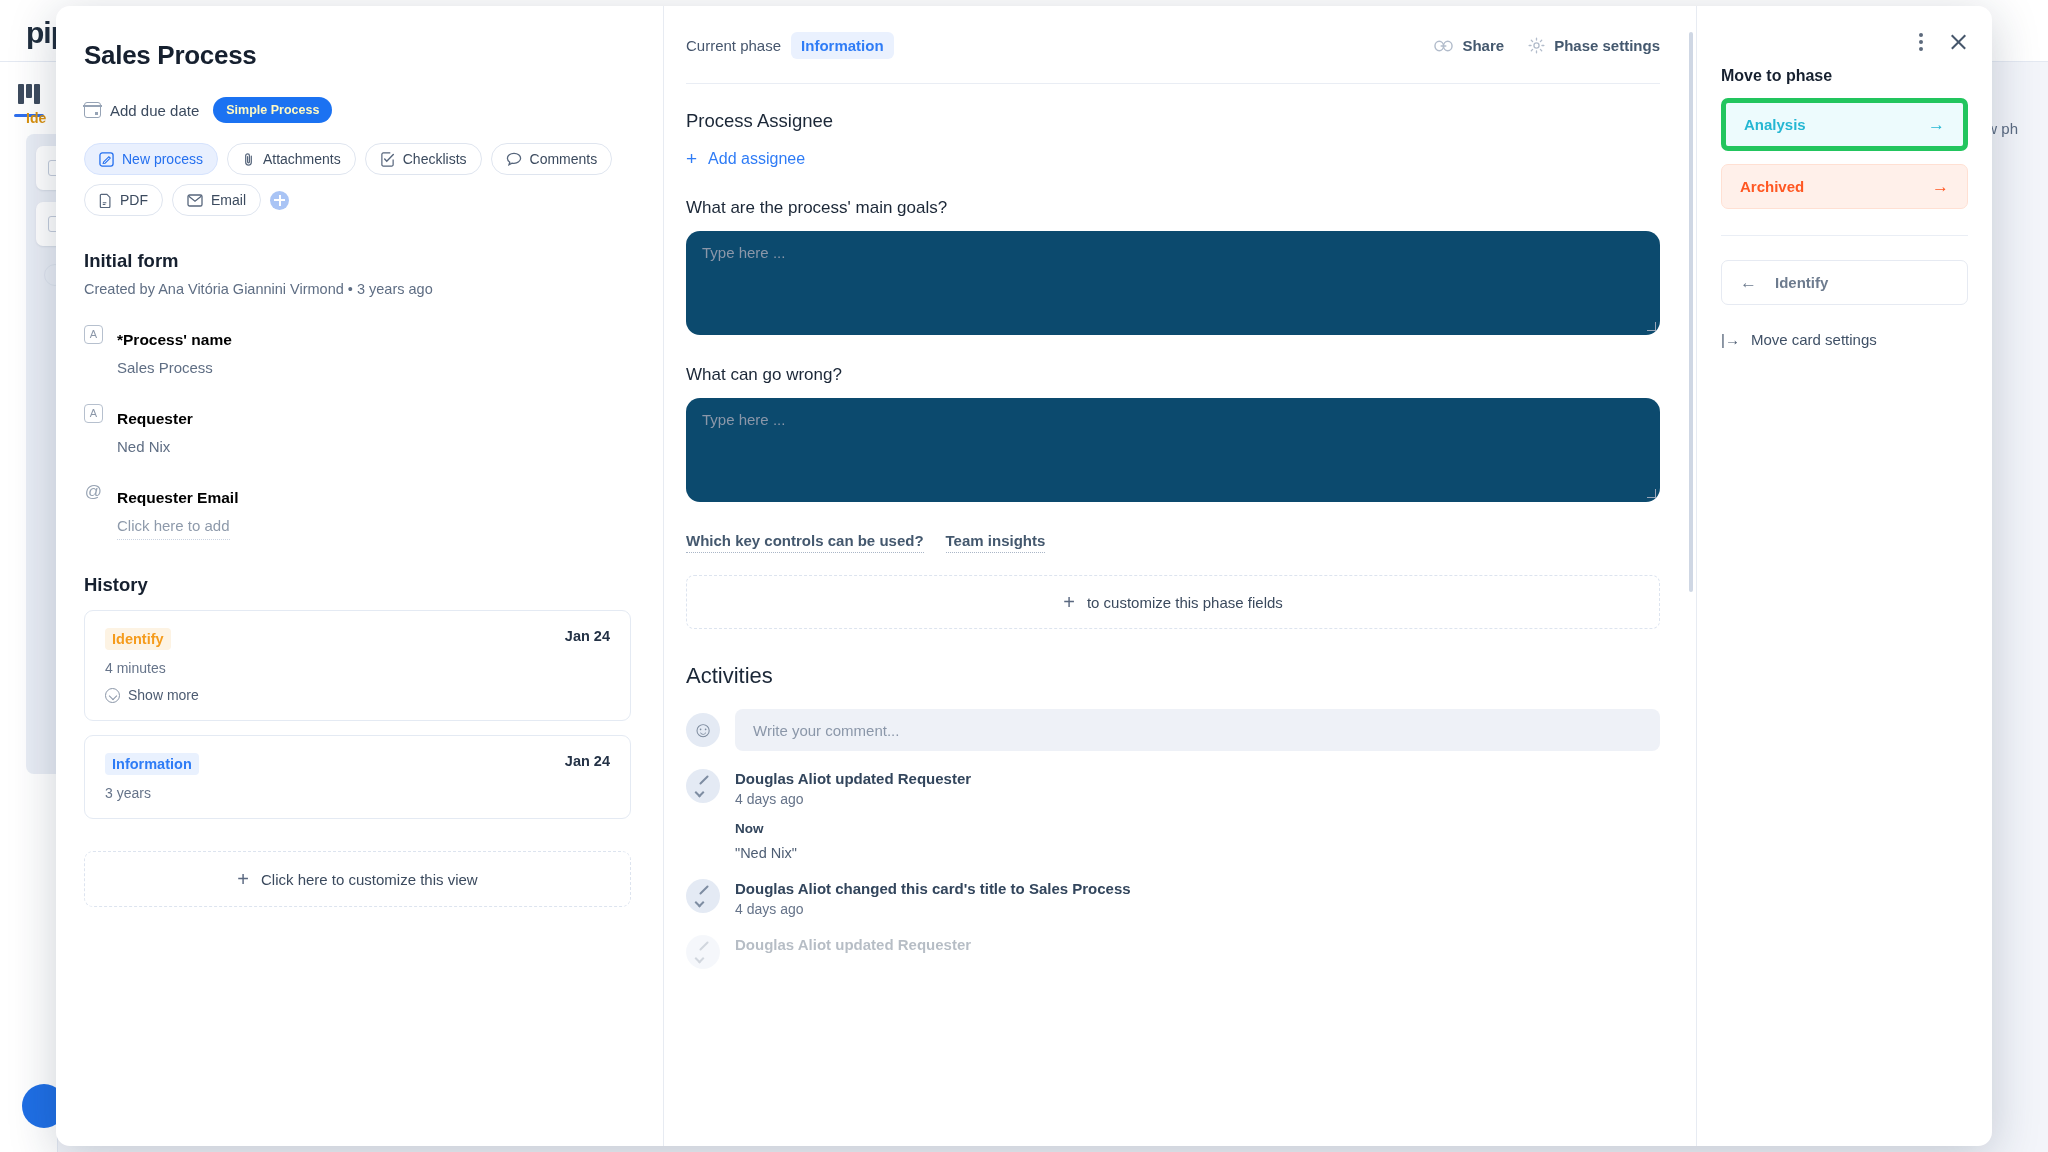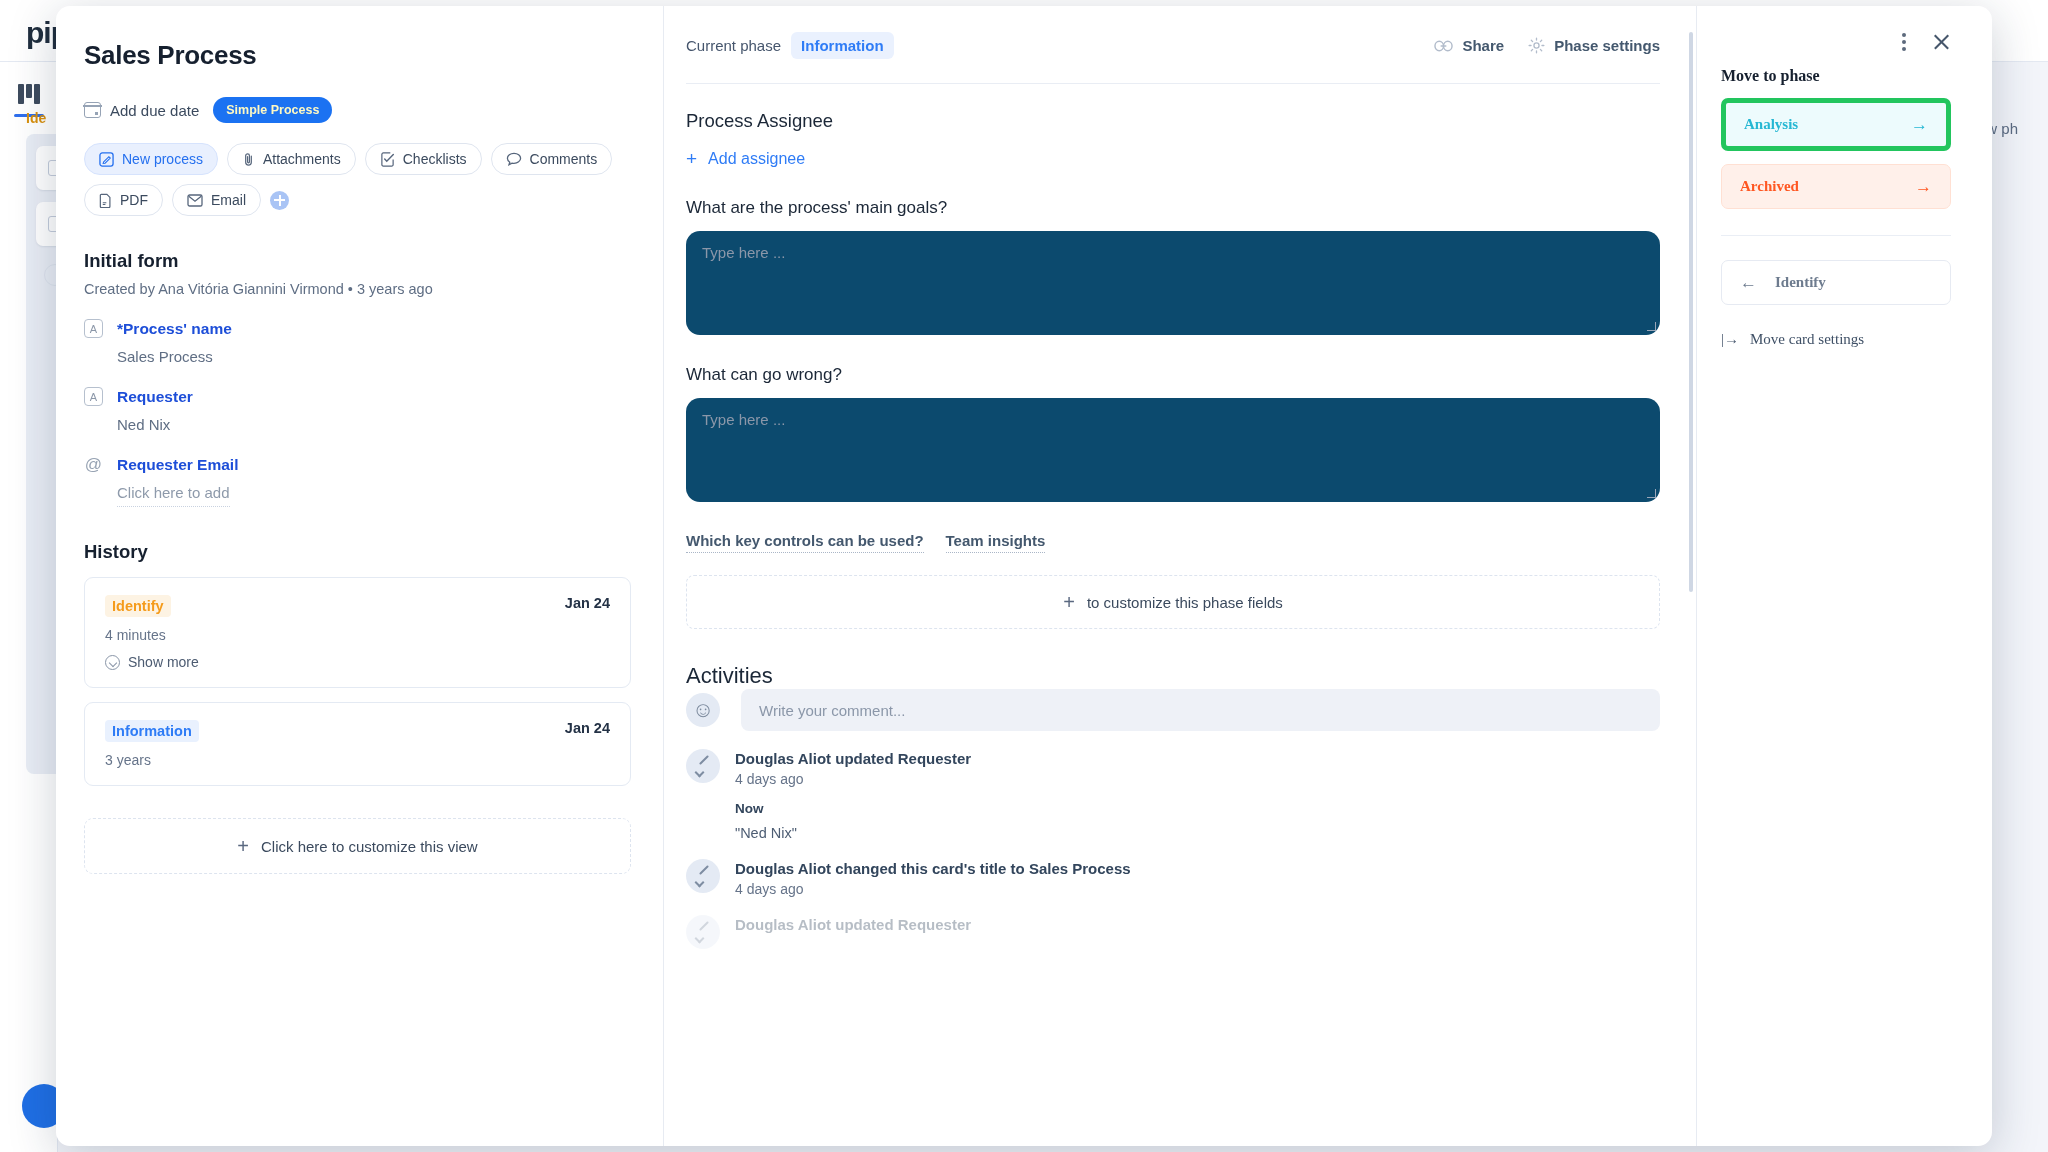--- a/index.html
+++ b/index.html
@@ -59,21 +59,21 @@
   .plus-circle::after{top:4px;bottom:4px;left:8.7px;width:1.8px;}
 
   .sec-h { font-size: 18.5px; font-weight: bold; color: #16202f; margin-top: 34px; }
   .created-by { font-size: 14.5px; color: #5f6e84; margin-top: 9px; }
 
   .field { margin-top: 22px; }
   .field-head { display:flex; align-items:center; gap:14px; }
   .ftype { width:19px; height:19px; border:1.4px solid #b6c0ce; border-radius:4px; color:#8b97a8; font-size:11px;
            display:flex; align-items:center; justify-content:center; flex:0 0 19px;}
   .ftype.at { border:none; font-size:17px; color:#97a3b3; }
-  .field-label { font-size:15.5px; font-weight:bold; color:#1d4ed8; }
+  .field-label { font-size:15.5px; font-weight:bold; color:#000000;margin-top:12px; }
   .field-val { font-size:15px; color:#5f6e84; margin:10px 0 0 33px; }
   .field-val.empty { color:#8e9aab; border-bottom:1px dotted #c9d2e0; display:inline-block; padding-bottom:5px; }
 
   .hist-card { border:1px solid #e4eaf3; border-radius:9px; padding:17px 20px; margin-top:14px; position:relative; }
   .hist-top { display:flex; justify-content:space-between; align-items:flex-start; }
   .ph-badge { font-size:14.5px; font-weight:bold; padding:3px 7px; border-radius:4px; }
   .ph-identify { color:#f59b1b; background:#fdf3e3; }
   .ph-information { color:#2e7cf6; background:#e9f1fe; }
   .hist-date { font-size:14.5px; font-weight:bold; color:#243246; }
   .hist-dur { font-size:14px; color:#66748a; margin-top:10px; }
@@ -105,21 +105,21 @@
   .ta::after { content:""; position:absolute; right:4px; bottom:4px; width:8px; height:8px;
                border-right:1.5px solid #9aa6b8; border-bottom:1.5px solid #9aa6b8;}
 
   .dotted-links { display:flex; gap:22px; margin-top:30px; }
   .dotted-link { font-size:15px; font-weight:bold; color:#44586e; border-bottom:1.5px dotted #aab6c7; padding-bottom:3px; cursor:pointer;}
 
   .customize-fields { border:1px dashed #dde4ef; border-radius:8px; margin-top:22px; padding:16px;
                       display:flex; align-items:center; justify-content:center; gap:12px; font-size:15px; color:#3b4a5e; cursor:pointer;}
 
   .act-h { font-size:22px; color:#1b2737; margin-top:34px; }
-  .comment-row { display:flex; align-items:center; gap:21px; }
+  .comment-row { display:flex; align-items:center; gap:15px; margin-top:20px; }
   .av { width:34px; height:34px; border-radius:50%; background:#e4eaf4; flex:0 0 34px; position:relative; }
   .av.smile::before { content:"☺"; position:absolute; inset:0; display:flex; align-items:center; justify-content:center;
                       font-size:22px; color:#7d8b9e; }
   .av.pencil::before { content:""; position:absolute; left:12px; top:10px; width:12px; height:2px; background:#7e8da2;
                        transform:rotate(-45deg); border-radius:1px; }
   .av.pencil::after { content:""; position:absolute; left:10px; top:20px; width:5px; height:5px;
                       border-left:2px solid #7e8da2; border-bottom:2px solid #7e8da2; transform:rotate(-45deg); }
   .comment-box { flex:1; background:#eef1f7; border-radius:8px; height:42px; display:flex; align-items:center; padding:0 18px;
                  font-size:15px; color:#8b97a9; position:relative; cursor:text;}
   .comment-box::before{content:"";position:absolute;left:-6px;top:16px;width:0;height:0;border:6px solid transparent;border-right-color:#eef1f7;}
@@ -128,21 +128,21 @@
   .act-body { padding-top:1px; }
   .act-title { font-size:15px; font-weight:bold; color:#32455c; }
   .act-time { font-size:14px; color:#66748a; margin-top:4px; }
   .act-sub { font-size:13.5px; font-weight:bold; color:#32455c; margin-top:14px; }
   .act-quote { font-size:14.5px; color:#4d5d73; margin-top:9px; }
   .act-fade { opacity:.35; }
 
   .mid-scrollbar { position:absolute; right:3px; top:26px; width:4px; height:560px; background:#cfd7e4; border-radius:3px;}
 
   
-  .col-right { width:295px; flex:0 0 295px; padding:26px 41px 0 24px; position:relative;font-family:Liberation Serif, serif; }
+  .col-right { width:295px; flex:0 0 295px; padding:26px 24px 0 24px; position:relative; }
   .right-top { display:flex; justify-content:flex-end; align-items:center; gap:26px; }
   .kebab { width:4px; height:18px; position:relative; cursor:pointer; }
   .kebab i{position:absolute;left:0;width:4px;height:4px;border-radius:50%;background:#5d6a7c;}
   .kebab i:nth-child(1){top:0}.kebab i:nth-child(2){top:7px}.kebab i:nth-child(3){top:14px}
   .xclose { width:19px; height:19px; position:relative; cursor:pointer;}
   .xclose::before,.xclose::after{content:"";position:absolute;left:0;top:9px;width:19px;height:1.8px;background:#46566b;}
   .xclose::before{transform:rotate(45deg)}.xclose::after{transform:rotate(-45deg)}
 
   .move-h { font-size:16px; font-weight:bold; color:#16202f; margin-top:16px; }
   .phase-btn { display:flex; align-items:center; justify-content:space-between; border-radius:7px; padding:13px 18px;

